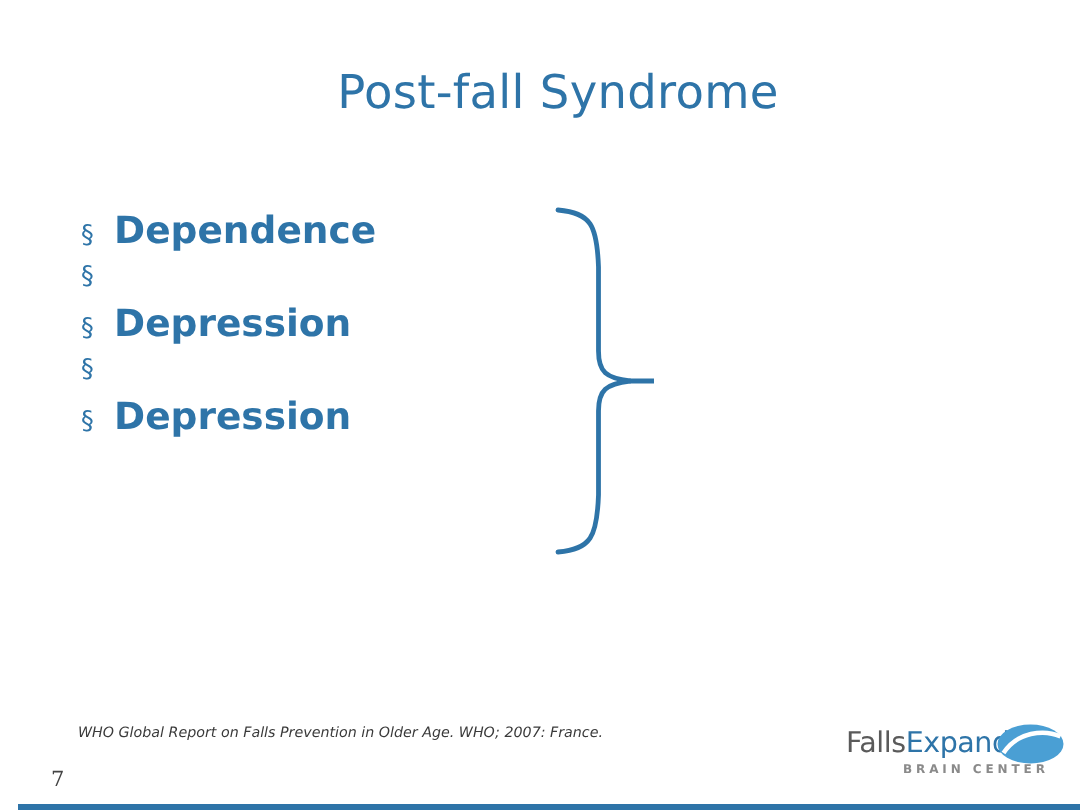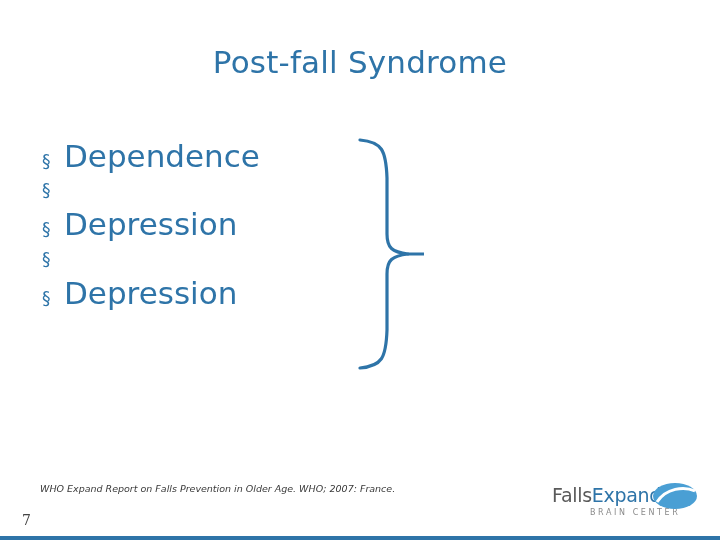--- a/index.html
+++ b/index.html
@@ -10,21 +10,21 @@
     width: 720px;
     height: 540px;
     background: #ffffff;
     font-family: "DejaVu Sans", sans-serif;
     position: relative;
     overflow: hidden;
   }
 
   .slide {
     position: absolute;
-    left: 0;
+    left: 12px;
     top: 0;
     width: 607px;
     height: 540px;
   }
 
   .title {
     position: absolute;
     left: 0;
     top: 44px;
     width: 720px;
@@ -52,24 +52,24 @@
   .bullet-marker {
     width: 22px;
     flex: 0 0 22px;
     color: #2E74A8;
     font-size: 17px;
     line-height: 1;
     font-family: "DejaVu Sans", sans-serif;
   }
 
   .bullet-text {
-    font-size: 31px;
-    color: #2E74A8;
-    font-family: "DejaVu Sans", sans-serif;
-    font-weight: 400;
+    font-size: 25px;
+    color: #2E74A8;
+    font-family: "DejaVu Sans", sans-serif;
+    font-weight: 700;
     line-height: 1.08;
     white-space: nowrap;
   }
 
   .brace {
     position: absolute;
     left: 352px;
     top: 138px;
     width: 72px;
     height: 232px;
@@ -133,20 +133,21 @@
   }
   .logo-word .accent { color: #2E74A8; }
   .logo-sub {
     position: absolute;
     left: 38px;
     top: 26px;
     font-size: 8px;
     letter-spacing: 2.6px;
     color: #8a8a8a;
     font-family: "DejaVu Sans", sans-serif;
+    font-weight: bold;
   }
   .logo-swoosh {
     position: absolute;
     left: 100px;
     top: 0px;
     width: 46px;
     height: 28px;
   }
 </style>
 </head>
@@ -184,21 +185,21 @@
   </div>
 
   <div class="brace">
     <svg width="72" height="232" viewBox="0 0 72 232" xmlns="http://www.w3.org/2000/svg">
       <path d="M8 2 C 30 4, 34 12, 35 40 L 35 96 C 35 110, 40 114, 56 116 C 40 118, 35 122, 35 136 L 35 192 C 34 220, 30 228, 8 230" fill="none" stroke="#2E74A8" stroke-width="3.2" stroke-linecap="round" stroke-linejoin="round"></path>
       <path d="M56 116 L 72 116" fill="none" stroke="#2E74A8" stroke-width="3.2" stroke-linecap="round"></path>
     </svg>
   </div>
 
 
-  <div class="citation">WHO Expand Report on Falls Prevention in Older Age. WHO; 2007: France.</div>
+  <div class="citation">WHO Global Report on Falls Prevention in Older Age. WHO; 2007: France.</div>
 
   <div class="page-number">7</div>
 
   <div class="logo">
     <div class="logo-word"><span>Falls</span><span class="accent">Expand</span></div>
     <div class="logo-sub">BRAIN CENTER</div>
     <div class="logo-swoosh">
       <svg width="46" height="28" viewBox="0 0 46 28" xmlns="http://www.w3.org/2000/svg">
         <ellipse cx="23" cy="14" rx="22" ry="13" fill="#4a9fd4"></ellipse>
         <path d="M5 20 C 14 6, 32 4, 43 9" fill="none" stroke="#ffffff" stroke-width="3"></path>

